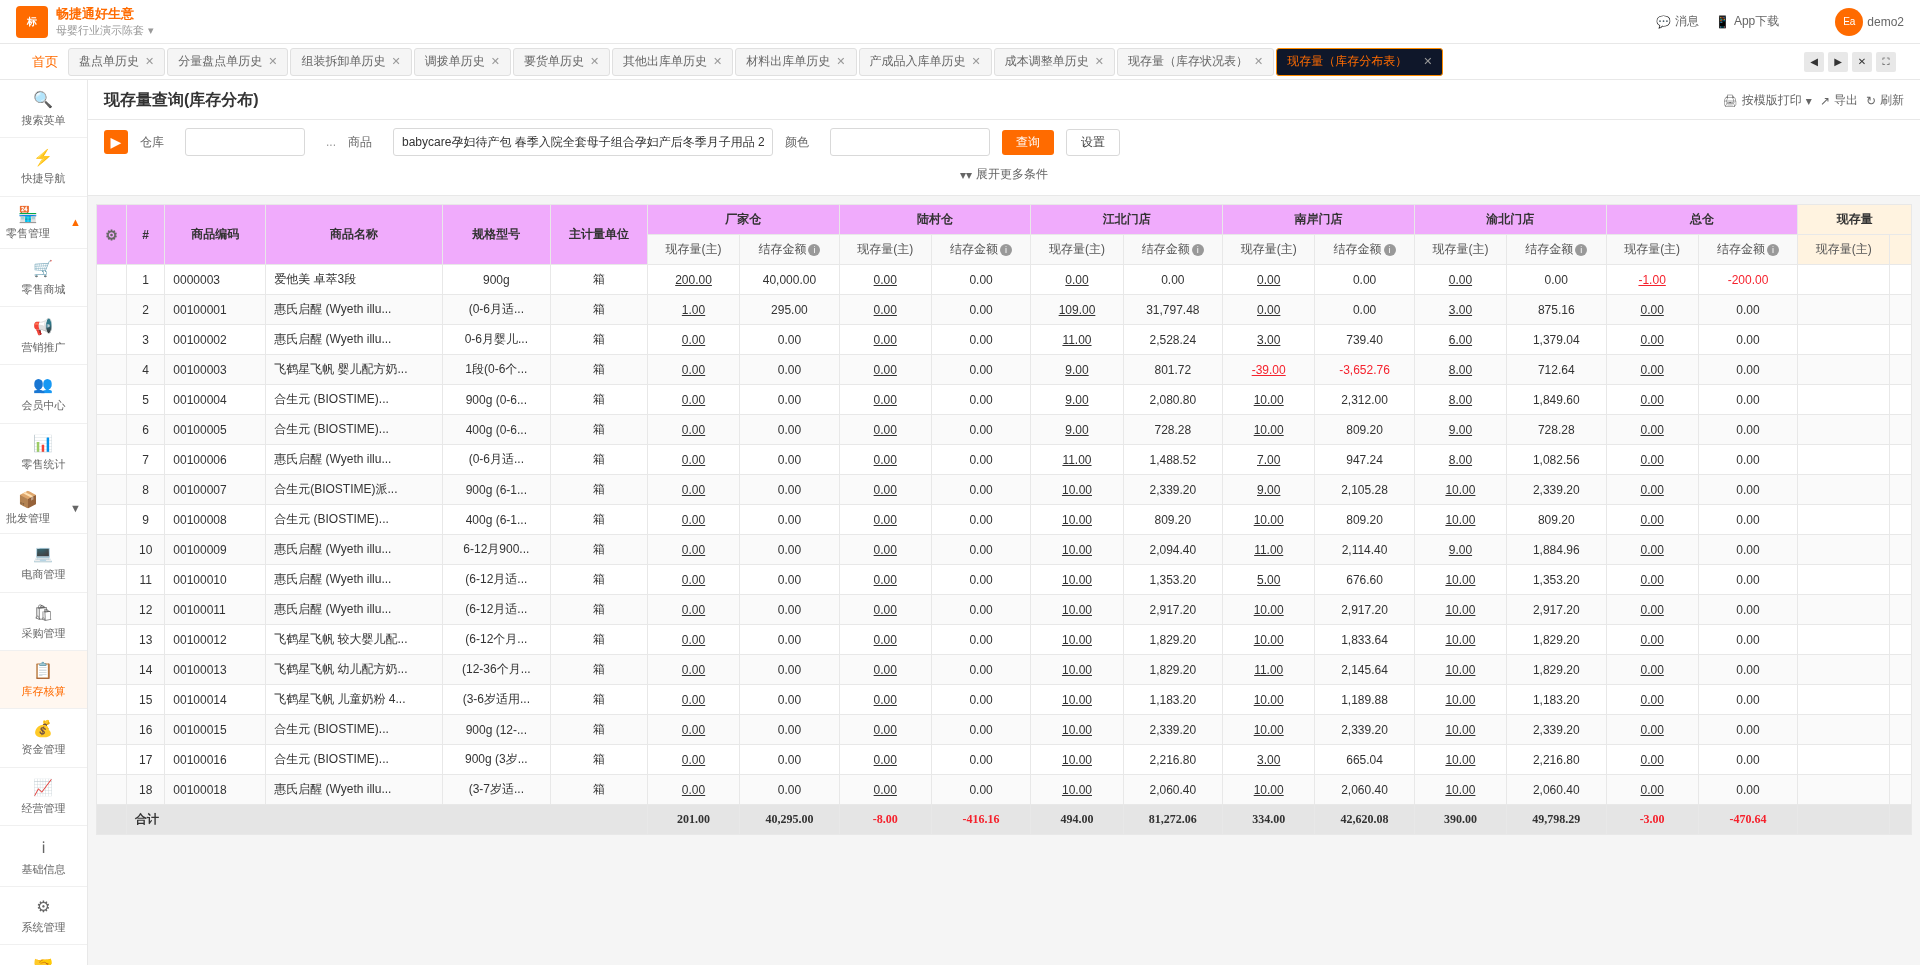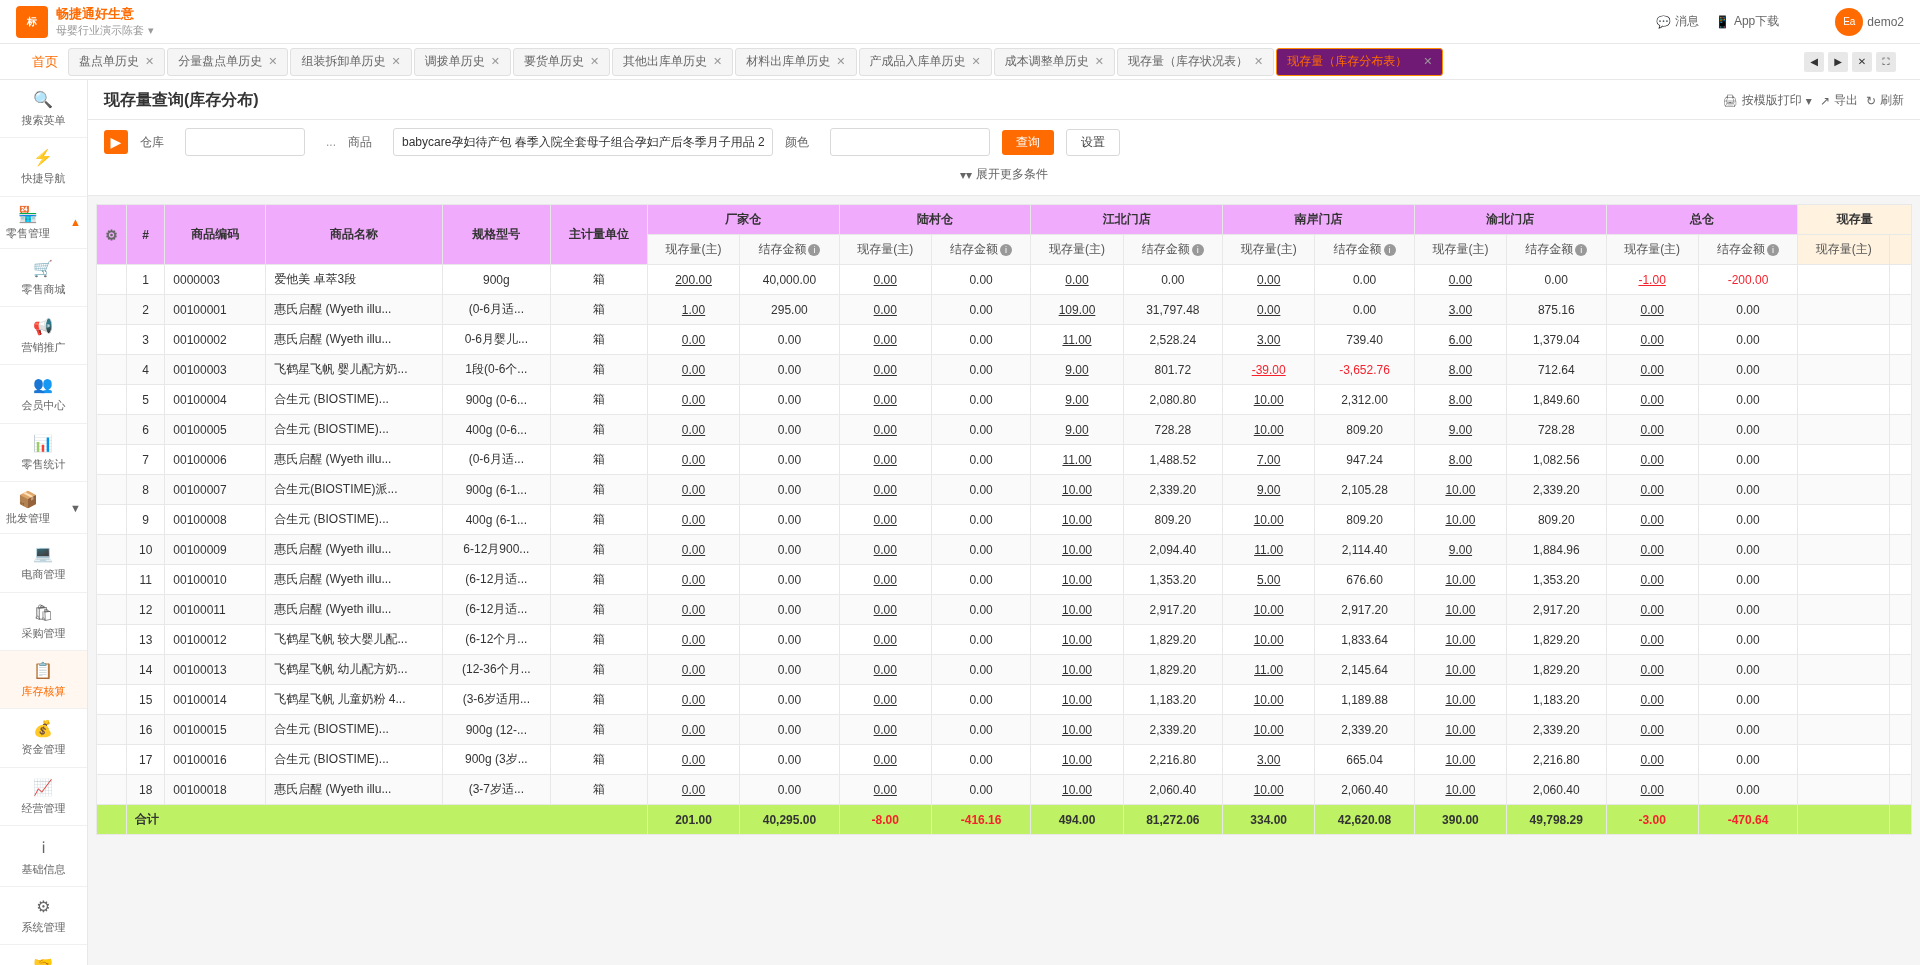--- a/index.html
+++ b/index.html
@@ -19,21 +19,21 @@
     
     .tab-bar {
       display: flex; align-items: center; background: #fff; height: 36px; padding: 0 24px;
       border-bottom: 1px solid #e8e8e8; overflow: hidden; gap: 2px;
     }
     .tab-item {
       display: flex; align-items: center; padding: 0 10px; height: 28px; border-radius: 3px;
       background: #f5f5f5; border: 1px solid #e0e0e0; cursor: pointer; white-space: nowrap;
       font-size: 12px; color: #666; gap: 6px; flex-shrink: 0;
     }
-    .tab-item.active { background: #701a75; border-color: #ff8c00; color: #ff6b00; gap: 16px; }
+    .tab-item.active { background: #0f172a; border-color: #ff8c00; color: #ff6b00; gap: 16px; }
     .tab-item .close-btn { font-size: 11px; color: #999; cursor: pointer; }
     .tab-home { background: transparent; border: none; color: #ff6b00; font-size: 13px; padding: 0 8px; }
     .tab-nav-btns { display: flex; gap: 4px; margin-left: auto; }
     .tab-nav-btn { width: 20px; height: 20px; background: #e8e8e8; border-radius: 2px; display: flex; align-items: center; justify-content: center; cursor: pointer; font-size: 10px; }
 
     
     .main-layout { display: flex; height: calc(965px - 80px); }
 
     
     .sidebar { width: 88px; background: #fff; border-right: 1px solid #e8e8e8; display: flex; flex-direction: column; overflow-y: auto; flex-shrink: 0; }
@@ -62,21 +62,21 @@
     .filter-dots { color: #999; }
     .expand-more { display: flex; align-items: center; gap: 4px; color: #666; font-size: 12px; cursor: pointer; padding: 4px 0; }
 
     
     .table-container { flex: 1; overflow: auto; padding: 8px; }
     .data-table { width: 100%; border-collapse: collapse; background: #fff; font-size: 12px; }
     .data-table th, .data-table td { border: 1px solid #e8e8e8; padding: 6px 8px; text-align: center; white-space: nowrap; }
     .data-table thead tr:first-child th { background: #f0abfc; font-weight: bold; color: #333; }
     .data-table thead tr:nth-child(2) th { background: #f9f9f9; font-weight: normal; color: #555; }
     .data-table tbody tr:nth-child(even) { background: #fafafa; }
-    .data-table tbody tr.summary { background: #bef264; font-weight: bold; }
+    .data-table tbody tr.summary { background: #e5e5e5; font-weight: bold; font-family: Liberation Serif, serif; }
     .text-left { text-align: left !important; }
     .text-red { color: #f5222d; }
     .text-underline { text-decoration: underline; cursor: pointer; }
     .settings-icon { font-size: 14px; color: #666; cursor: pointer; }
     .col-code { min-width: 80px; }
     .col-name { min-width: 140px; max-width: 140px; overflow: hidden; text-overflow: ellipsis; }
     .col-spec { min-width: 80px; }
 
     
     .info-icon { display: inline-block; width: 12px; height: 12px; border-radius: 50%; background: #999; color: #fff; font-size: 9px; text-align: center; line-height: 12px; cursor: pointer; margin-left: 2px; }

